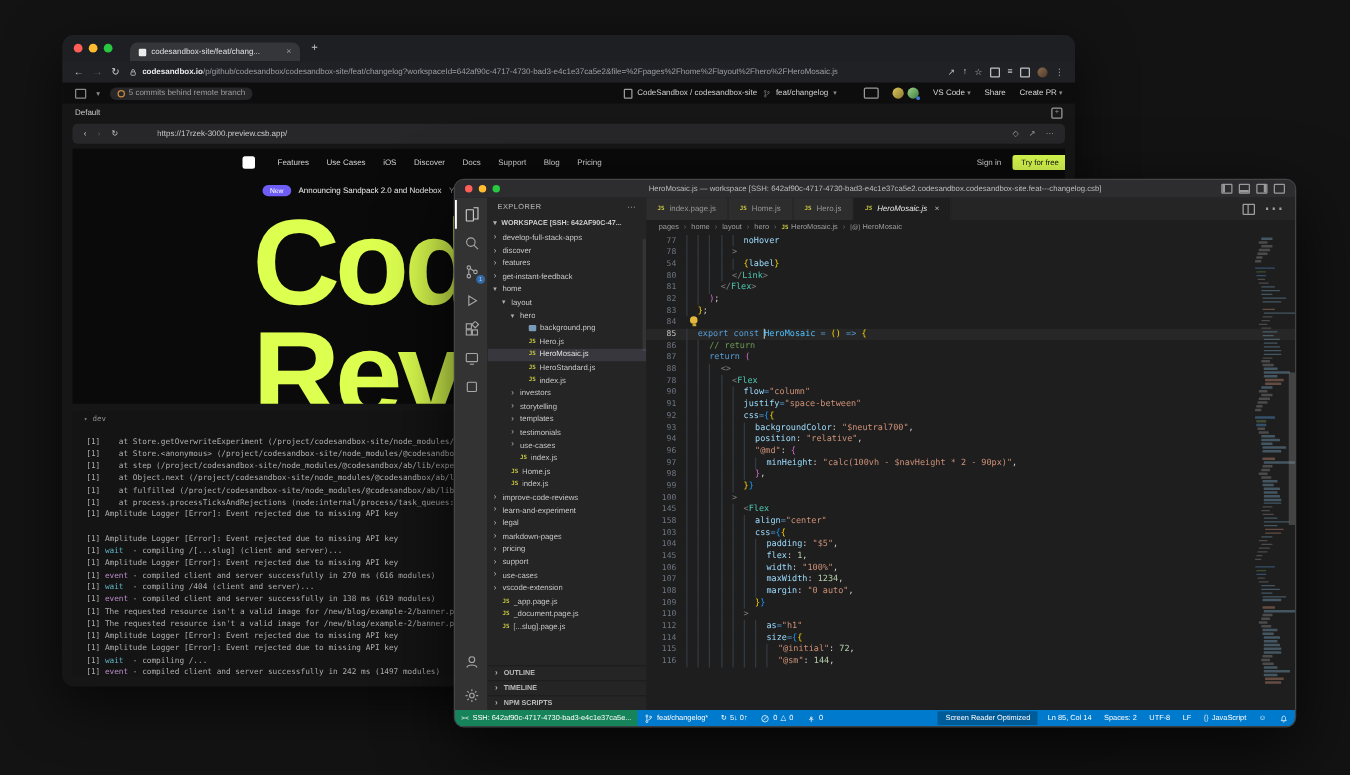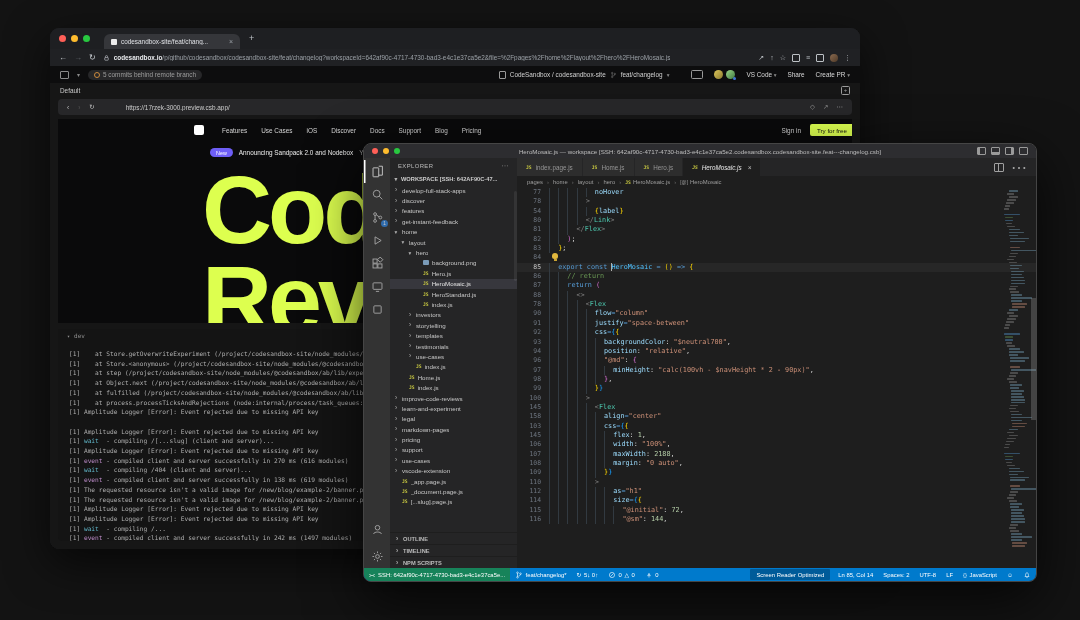--- a/index.html
+++ b/index.html
@@ -584,23 +584,24 @@
               <div class="code-line"><span class="gutter">93</span><span class="lc"><span class="ig"></span><span class="ig"></span><span class="ig"></span><span class="ig"></span><span class="ig"></span><span class="ig"></span><span class="tk-a">backgroundColor</span><span class="tk-p">: </span><span class="tk-s">"$neutral700"</span><span class="tk-p">,</span></span></div>
               <div class="code-line"><span class="gutter">94</span><span class="lc"><span class="ig"></span><span class="ig"></span><span class="ig"></span><span class="ig"></span><span class="ig"></span><span class="ig"></span><span class="tk-a">position</span><span class="tk-p">: </span><span class="tk-s">"relative"</span><span class="tk-p">,</span></span></div>
               <div class="code-line"><span class="gutter">96</span><span class="lc"><span class="ig"></span><span class="ig"></span><span class="ig"></span><span class="ig"></span><span class="ig"></span><span class="ig"></span><span class="tk-s">"@md"</span><span class="tk-p">: </span><span class="tk-b2">{</span></span></div>
               <div class="code-line"><span class="gutter">97</span><span class="lc"><span class="ig"></span><span class="ig"></span><span class="ig"></span><span class="ig"></span><span class="ig"></span><span class="ig"></span><span class="ig"></span><span class="tk-a">minHeight</span><span class="tk-p">: </span><span class="tk-s">"calc(100vh - $navHeight * 2 - 90px)"</span><span class="tk-p">,</span></span></div>
               <div class="code-line"><span class="gutter">98</span><span class="lc"><span class="ig"></span><span class="ig"></span><span class="ig"></span><span class="ig"></span><span class="ig"></span><span class="ig"></span><span class="tk-b2">}</span><span class="tk-p">,</span></span></div>
               <div class="code-line"><span class="gutter">99</span><span class="lc"><span class="ig"></span><span class="ig"></span><span class="ig"></span><span class="ig"></span><span class="ig"></span><span class="tk-b1">}</span><span class="tk-b3">}</span></span></div>
               <div class="code-line"><span class="gutter">100</span><span class="lc"><span class="ig"></span><span class="ig"></span><span class="ig"></span><span class="ig"></span><span class="tk-g">&gt;</span></span></div>
               <div class="code-line"><span class="gutter">145</span><span class="lc"><span class="ig"></span><span class="ig"></span><span class="ig"></span><span class="ig"></span><span class="ig"></span><span class="tk-g">&lt;</span><span class="tk-t">Flex</span></span></div>
               <div class="code-line"><span class="gutter">158</span><span class="lc"><span class="ig"></span><span class="ig"></span><span class="ig"></span><span class="ig"></span><span class="ig"></span><span class="ig"></span><span class="tk-a">align</span><span class="tk-k">=</span><span class="tk-s">"center"</span></span></div>
               <div class="code-line"><span class="gutter">103</span><span class="lc"><span class="ig"></span><span class="ig"></span><span class="ig"></span><span class="ig"></span><span class="ig"></span><span class="ig"></span><span class="tk-a">css</span><span class="tk-k">=</span><span class="tk-b3">{</span><span class="tk-b1">{</span></span></div>
+              <div class="code-line"><span class="gutter">104</span><span class="lc"><span class="ig"></span><span class="ig"></span><span class="ig"></span><span class="ig"></span><span class="ig"></span><span class="ig"></span><span class="ig"></span><span class="tk-a">padding</span><span class="tk-p">: </span><span class="tk-s">"$5"</span><span class="tk-p">,</span></span></div>
               <div class="code-line"><span class="gutter">145</span><span class="lc"><span class="ig"></span><span class="ig"></span><span class="ig"></span><span class="ig"></span><span class="ig"></span><span class="ig"></span><span class="ig"></span><span class="tk-a">flex</span><span class="tk-p">: </span><span class="tk-n">1</span><span class="tk-p">,</span></span></div>
               <div class="code-line"><span class="gutter">106</span><span class="lc"><span class="ig"></span><span class="ig"></span><span class="ig"></span><span class="ig"></span><span class="ig"></span><span class="ig"></span><span class="ig"></span><span class="tk-a">width</span><span class="tk-p">: </span><span class="tk-s">"100%"</span><span class="tk-p">,</span></span></div>
-              <div class="code-line"><span class="gutter">107</span><span class="lc"><span class="ig"></span><span class="ig"></span><span class="ig"></span><span class="ig"></span><span class="ig"></span><span class="ig"></span><span class="ig"></span><span class="tk-a">maxWidth</span><span class="tk-p">: </span><span class="tk-n">2188</span><span class="tk-p">,</span></span></div>
+              <div class="code-line"><span class="gutter">107</span><span class="lc"><span class="ig"></span><span class="ig"></span><span class="ig"></span><span class="ig"></span><span class="ig"></span><span class="ig"></span><span class="ig"></span><span class="tk-a">maxWidth</span><span class="tk-p">: </span><span class="tk-n">1234</span><span class="tk-p">,</span></span></div>
               <div class="code-line"><span class="gutter">108</span><span class="lc"><span class="ig"></span><span class="ig"></span><span class="ig"></span><span class="ig"></span><span class="ig"></span><span class="ig"></span><span class="ig"></span><span class="tk-a">margin</span><span class="tk-p">: </span><span class="tk-s">"0 auto"</span><span class="tk-p">,</span></span></div>
               <div class="code-line"><span class="gutter">109</span><span class="lc"><span class="ig"></span><span class="ig"></span><span class="ig"></span><span class="ig"></span><span class="ig"></span><span class="ig"></span><span class="tk-b1">}</span><span class="tk-b3">}</span></span></div>
               <div class="code-line"><span class="gutter">110</span><span class="lc"><span class="ig"></span><span class="ig"></span><span class="ig"></span><span class="ig"></span><span class="ig"></span><span class="tk-g">&gt;</span></span></div>
               <div class="code-line"><span class="gutter">112</span><span class="lc"><span class="ig"></span><span class="ig"></span><span class="ig"></span><span class="ig"></span><span class="ig"></span><span class="ig"></span><span class="ig"></span><span class="tk-a">as</span><span class="tk-k">=</span><span class="tk-s">"h1"</span></span></div>
               <div class="code-line"><span class="gutter">114</span><span class="lc"><span class="ig"></span><span class="ig"></span><span class="ig"></span><span class="ig"></span><span class="ig"></span><span class="ig"></span><span class="ig"></span><span class="tk-a">size</span><span class="tk-k">=</span><span class="tk-b3">{</span><span class="tk-b1">{</span></span></div>
               <div class="code-line"><span class="gutter">115</span><span class="lc"><span class="ig"></span><span class="ig"></span><span class="ig"></span><span class="ig"></span><span class="ig"></span><span class="ig"></span><span class="ig"></span><span class="ig"></span><span class="tk-s">"@initial"</span><span class="tk-p">: </span><span class="tk-n">72</span><span class="tk-p">,</span></span></div>
               <div class="code-line"><span class="gutter">116</span><span class="lc"><span class="ig"></span><span class="ig"></span><span class="ig"></span><span class="ig"></span><span class="ig"></span><span class="ig"></span><span class="ig"></span><span class="ig"></span><span class="tk-s">"@sm"</span><span class="tk-p">: </span><span class="tk-n">144</span><span class="tk-p">,</span></span></div>
             </div>
           <div class="minimap" id="minimap-bars">
               <div class="mbar" style="width: 9.46px; background: rgba(156, 220, 254, 0.3); margin-left: 5.5px;"></div>

